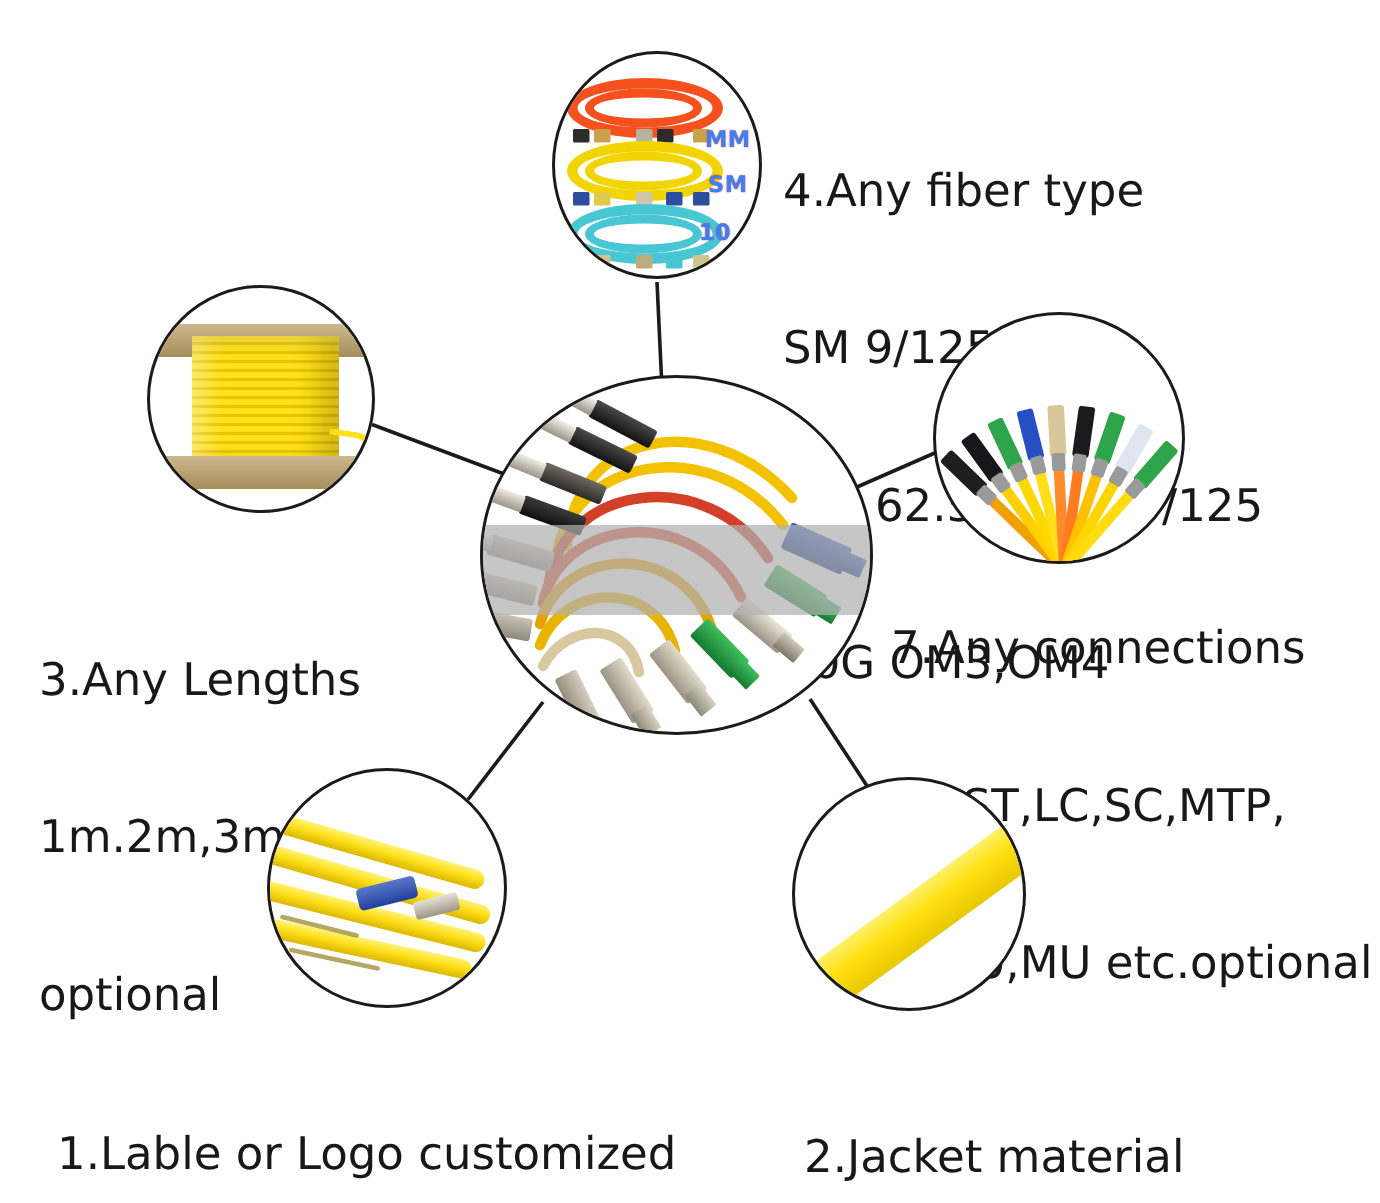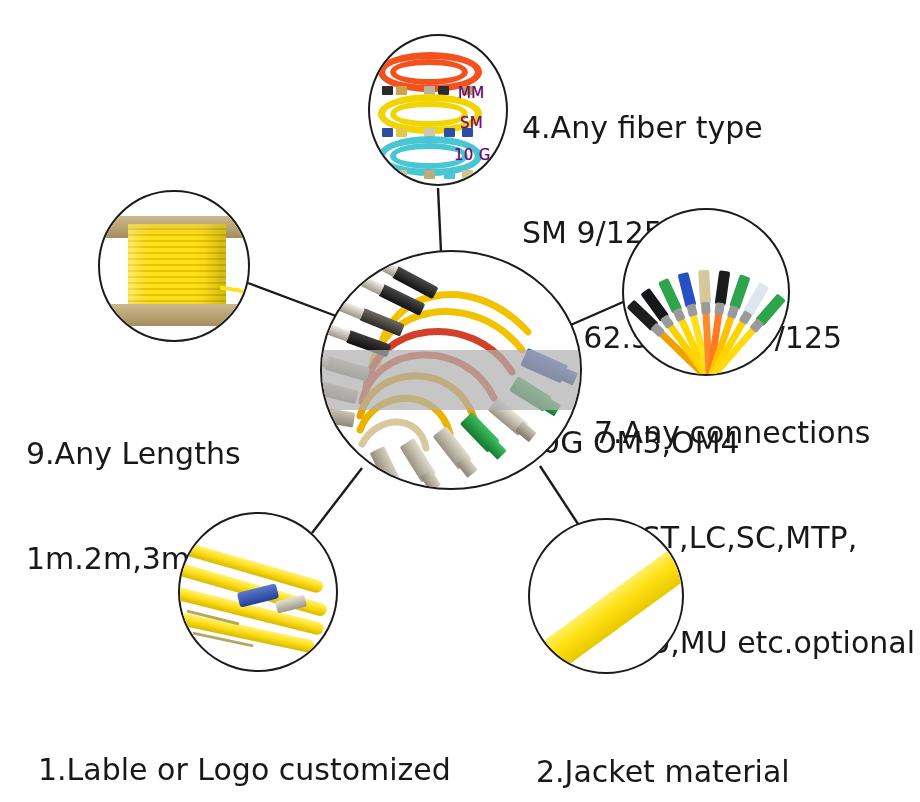--- a/index.html
+++ b/index.html
@@ -23,22 +23,22 @@
   .loopwrap{position:absolute;left:8px;width:104px;height:40px;}
   .loop{position:absolute;left:0;top:0;width:100%;height:100%;
         border-radius:50%/50%;box-sizing:border-box;}
   .loop.outer{border-width:7px;border-style:solid;}
   .loop.inner{left:12px;top:7px;width:78px;height:26px;border-width:6px;border-style:solid;}
   .lp-orange .loop{border-color:#f4511e;}
   .lp-yellow .loop{border-color:#f2d400;}
   .lp-aqua   .loop{border-color:#49c6d4;}
   .ferrules{position:absolute;bottom:-3px;left:4px;width:96px;height:9px;}
   .fer{position:absolute;top:0;width:11px;height:9px;border-radius:1px;}
-  .lbl-red{position:absolute;color:#4c1d95;font-weight:normal;font-size:15px;
-           letter-spacing:.3px;text-shadow:0 0 1px #e8060b;}
+  .lbl-red{position:absolute;color:#3b82f6;font-weight:bold;font-size:15px;
+           letter-spacing:.3px;text-shadow:0 0 1px #e8060b;margin-left:12px;}
 
   
   #node-spool{left:98px;top:190px;width:152px;height:152px;}
   .spool-flange{position:absolute;left:-6px;width:164px;height:22px;
                 background:linear-gradient(#cbb88c,#a58e5e);border-radius:3px;}
   .spool-flange.top{top:24px;}
   .spool-flange.bot{top:112px;}
   .spool-body{position:absolute;left:28px;top:32px;width:98px;height:88px;
       background:repeating-linear-gradient(180deg,#ffe11a 0px,#ffe11a 4px,#e8c400 4px,#e8c400 6px);
       box-shadow:inset -14px 0 18px rgba(0,0,0,.18), inset 10px 0 14px rgba(255,255,255,.35);}
@@ -151,22 +151,23 @@
   </div>
 
   <div class="node" id="node-spool">
     <div class="spool-flange top"></div>
     <div class="spool-body"></div>
     <div class="spool-flange bot"></div>
     <div class="spool-tail"></div>
   </div>
 
   <div class="caption" id="cap-length">
-    <div>9.Any Lengths</div>
+    <div>3.Any Lengths</div>
     <div>1m.2m,3m........</div>
+    <div>optional</div>
   </div>
 
   <div class="node" id="node-connectors">
     <div class="cfan">
       <div class="cstrand" style="transform:rotate(-46deg);background:#f0a000;">
         <div class="ctip" style="background:#1e1e1e;"></div>
           <div class="cboot"></div>
         </div>
       <div class="cstrand" style="transform:rotate(-36deg);background:#ffd000;">
         <div class="ctip" style="background:#17171a;"></div>

